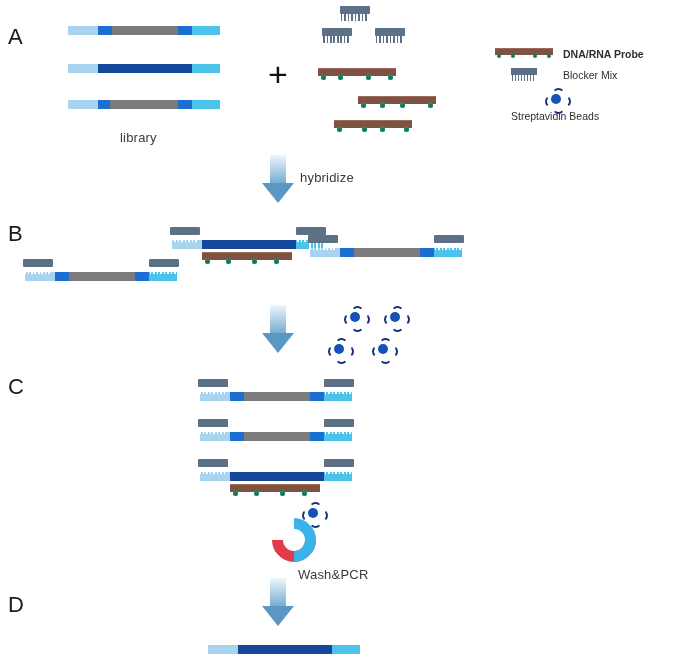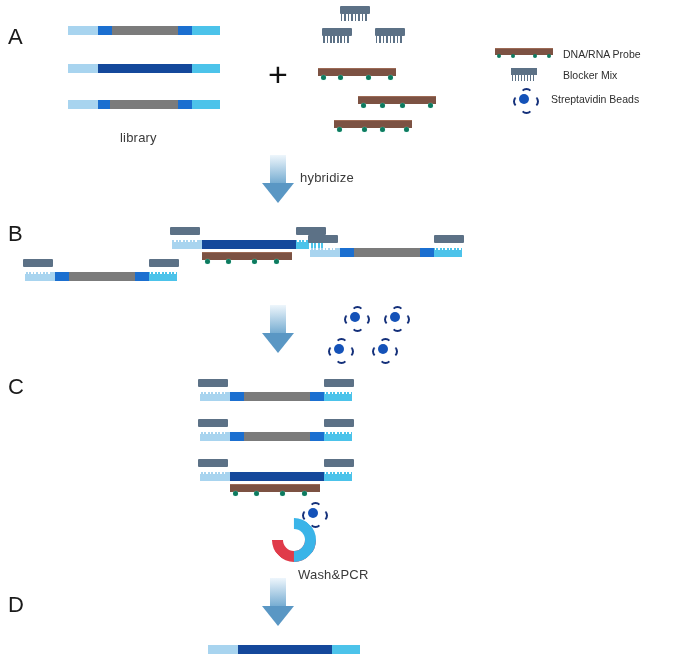--- a/index.html
+++ b/index.html
@@ -273,38 +273,38 @@
     </div>
     <div class="arrow" style="left: 262px; top: 305px;">
       <div class="shaft"></div>
       <div class="head"></div>
     </div>
     <div class="arrow" style="left: 262px; top: 578px;">
       <div class="shaft"></div>
       <div class="head"></div>
     </div>
     <div class="legend" style="left: 495px; top: 48px;"></div>
-    <div class="legend-row" style="left: 495px; top: 48px;">
+    <div class="legend-row" style="left: 495px; top: 48px; font-weight: bold;">
       <div class="lg-probe">
         <div class="bar"></div>
         <div class="d" style="left: 2px;"></div>
         <div class="d" style="left: 16px;"></div>
         <div class="d" style="left: 38px;"></div>
         <div class="d" style="left: 52px;"></div>
       </div>
       <span class="legend-label" style="margin-left: 10px;">DNA/RNA Probe</span>
     </div>
     <div class="legend-row" style="left: 495px; top: 68px;">
       <div class="lg-block" style="margin-left: 16px;">
         <div class="bar"></div>
         <div class="teeth"></div>
       </div>
       <span class="legend-label" style="margin-left: 26px;">Blocker Mix</span>
     </div>
-    <div class="legend-row" style="left: 495px; top: 88px;">
+    <div class="legend-row" style="left: 495px; top: 88px; flex-direction: column;">
       <div class="bead" style="position: relative; margin-left: 18px;">
         <div class="core"></div>
         <div class="arm a-t"></div>
         <div class="arm a-b"></div>
         <div class="arm a-l"></div>
         <div class="arm a-r"></div>
       </div>
       <span class="legend-label" style="margin-left: 16px;">Streptavidin Beads</span>
     </div>
   </div>

